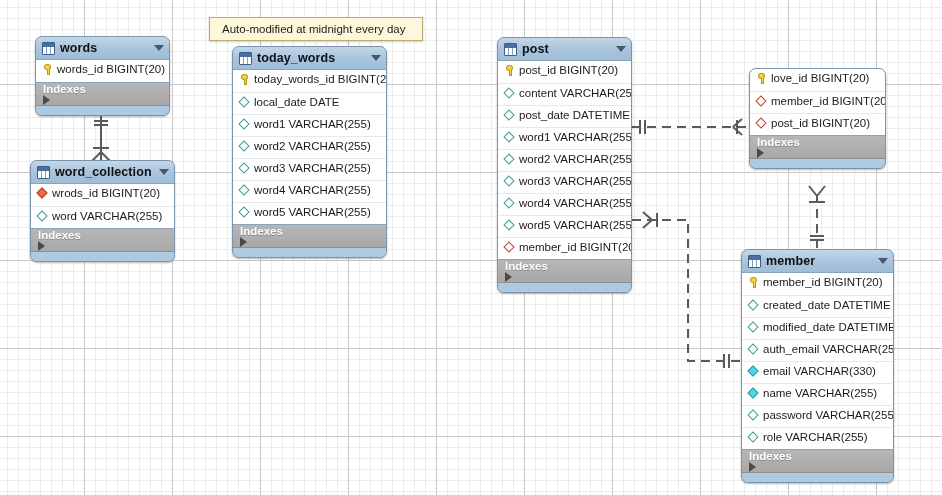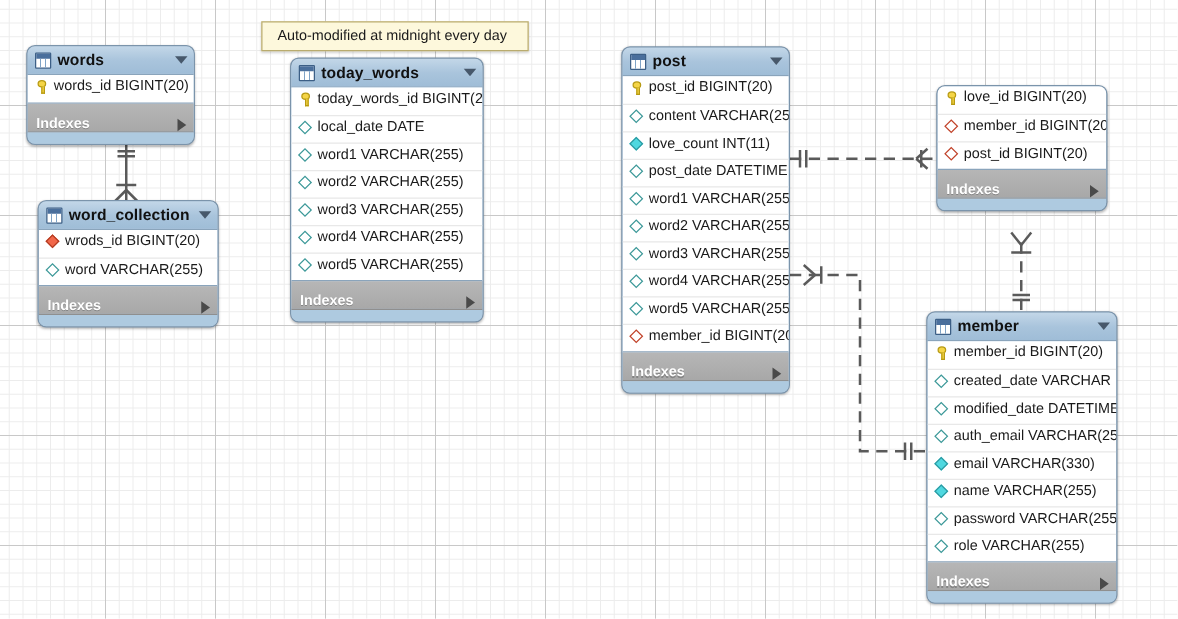--- a/index.html
+++ b/index.html
@@ -86,23 +86,24 @@
   
   .gl.d::before{
     content:"";position:absolute;left:2px;top:2.5px;width:8px;height:8px;
     transform:rotate(45deg);box-sizing:border-box;
   }
   .gl.d.hollow::before{background:#ffffff;border:1px solid #3f9a9a;}
   .gl.d.fill::before{background:#4fd8e0;border:1px solid #2d9aa2;}
   .gl.d.fk::before{background:#ffffff;border:1px solid #c2452c;}
   .gl.d.fkfill::before{background:#f2674a;border:1px solid #b23c22;}
   .idx{
-    height:22px;display:flex;align-items:flex-end;padding:0 6px 0 7px;
+    height:22px;display:flex;align-items:flex-start;padding:0 6px 0 7px;
     background:linear-gradient(to bottom,#b6b6b6 0%,#a8a8a8 100%);
     border-bottom:1px solid #8f8f8f;
+    flex-direction:column;
   }
   .idx-label{
     flex:1;font-size:11.5px;font-weight:bold;color:#ffffff;
     text-shadow:0 1px 0 rgba(0,0,0,.22);white-space:nowrap;
   }
   .idx-arrow{
     width:0;height:0;border-top:5px solid transparent;border-bottom:5px solid transparent;
     border-left:7px solid #4a4a4a;
   }
   .tfoot{height:9px;background:#aecae0;}
@@ -161,21 +162,21 @@
       </g>
 
     </g>
   </svg>
 
   <div class="note" style="left: 209px; top: 17px; width: 214px; padding-left: 12px;">
     <span>Auto-modified at midnight every day</span>
   </div>
 
   <div id="tables">
-      <div class="tbl" style="left: 21px; top: 36px; width: 135px;">
+      <div class="tbl" style="left: 35px; top: 36px; width: 135px;">
         <div class="thead">
           <span class="ticon"></span>
           <span class="tname">words</span>
           <span class="caret"></span>
         </div>
         <div class="cols">
           <div class="col">
             <span class="gl pk"></span>
             <span>words_id BIGINT(20)</span>
           </div>
@@ -259,24 +260,20 @@
         <div class="cols">
           <div class="col">
             <span class="gl pk"></span>
             <span>post_id BIGINT(20)</span>
           </div>
           <div class="col">
             <span class="gl d hollow"></span>
             <span>content VARCHAR(255)</span>
           </div>
           <div class="col">
-            <span class="gl d fill"></span>
-            <span>love_count INT(11)</span>
-          </div>
-          <div class="col">
             <span class="gl d hollow"></span>
             <span>post_date DATETIME</span>
           </div>
           <div class="col">
             <span class="gl d hollow"></span>
             <span>word1 VARCHAR(255)</span>
           </div>
           <div class="col">
             <span class="gl d hollow"></span>
             <span>word2 VARCHAR(255)</span>
@@ -331,21 +328,21 @@
           <span class="tname">member</span>
           <span class="caret"></span>
         </div>
         <div class="cols">
           <div class="col">
             <span class="gl pk"></span>
             <span>member_id BIGINT(20)</span>
           </div>
           <div class="col">
             <span class="gl d hollow"></span>
-            <span>created_date VARCHAR</span>
+            <span>created_date DATETIME</span>
           </div>
           <div class="col">
             <span class="gl d hollow"></span>
             <span>modified_date DATETIME</span>
           </div>
           <div class="col">
             <span class="gl d hollow"></span>
             <span>auth_email VARCHAR(255)</span>
           </div>
           <div class="col">

